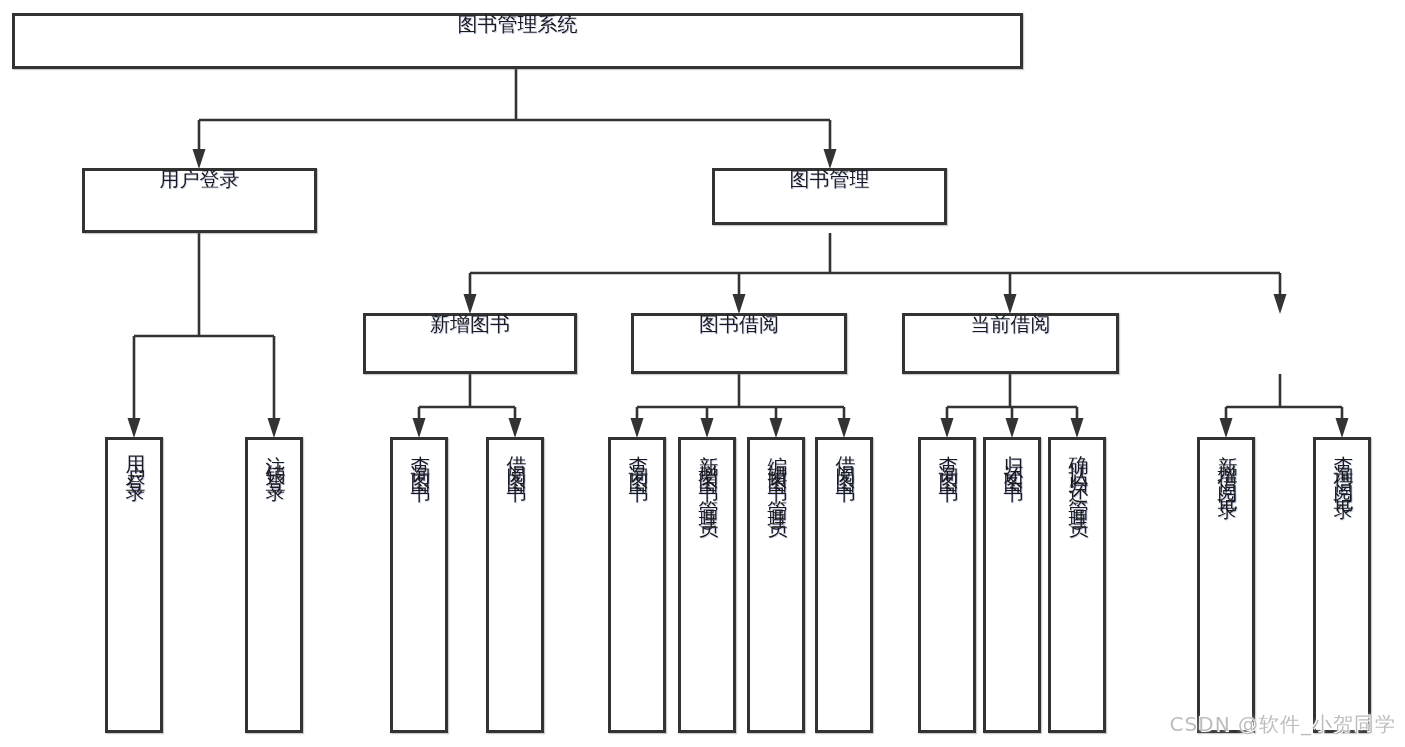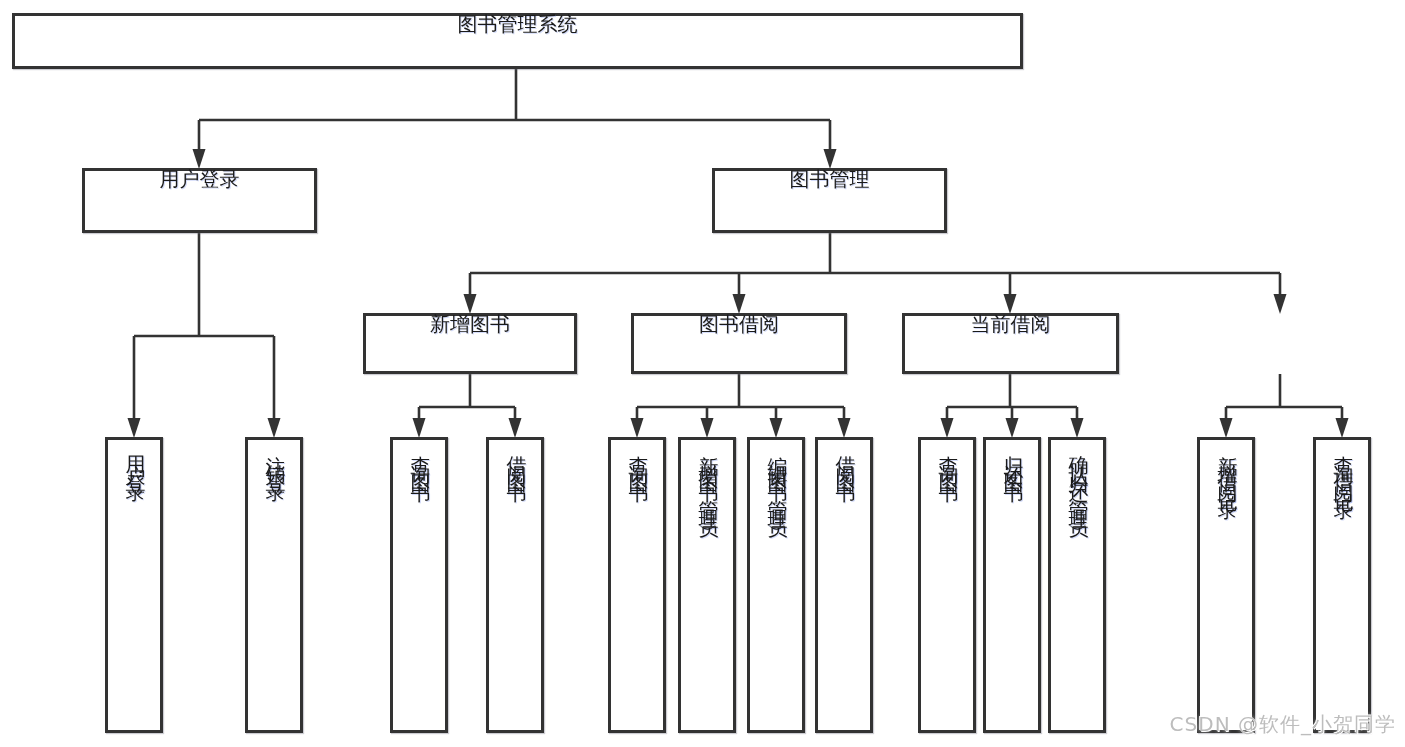--- a/index.html
+++ b/index.html
@@ -96,21 +96,21 @@
     <use href="#arr" x="1342" y="438"></use>
   </svg>
 
   <div class="box h" style="left:12px;top:13px;width:1011px;height:56px">
     <span class="lbl">图书管理系统</span>
   </div>
 
   <div class="box h" style="left:82px;top:168px;width:235px;height:65px">
     <span class="lbl">用户登录</span>
   </div>
-  <div class="box h" style="left:712px;top:168px;width:235px;height:65px">
+  <div class="box h" style="left:712px;top:168px;width:235px;height:57px">
     <span class="lbl">图书管理</span>
   </div>
 
   <div class="box h" style="left:363px;top:313px;width:214px;height:61px">
     <span class="lbl">新增图书</span>
   </div>
   <div class="box h" style="left:902px;top:313px;width:217px;height:61px">
     <span class="lbl">当前借阅</span>
   </div>
   <div class="box h" style="left:631px;top:313px;width:216px;height:61px">

